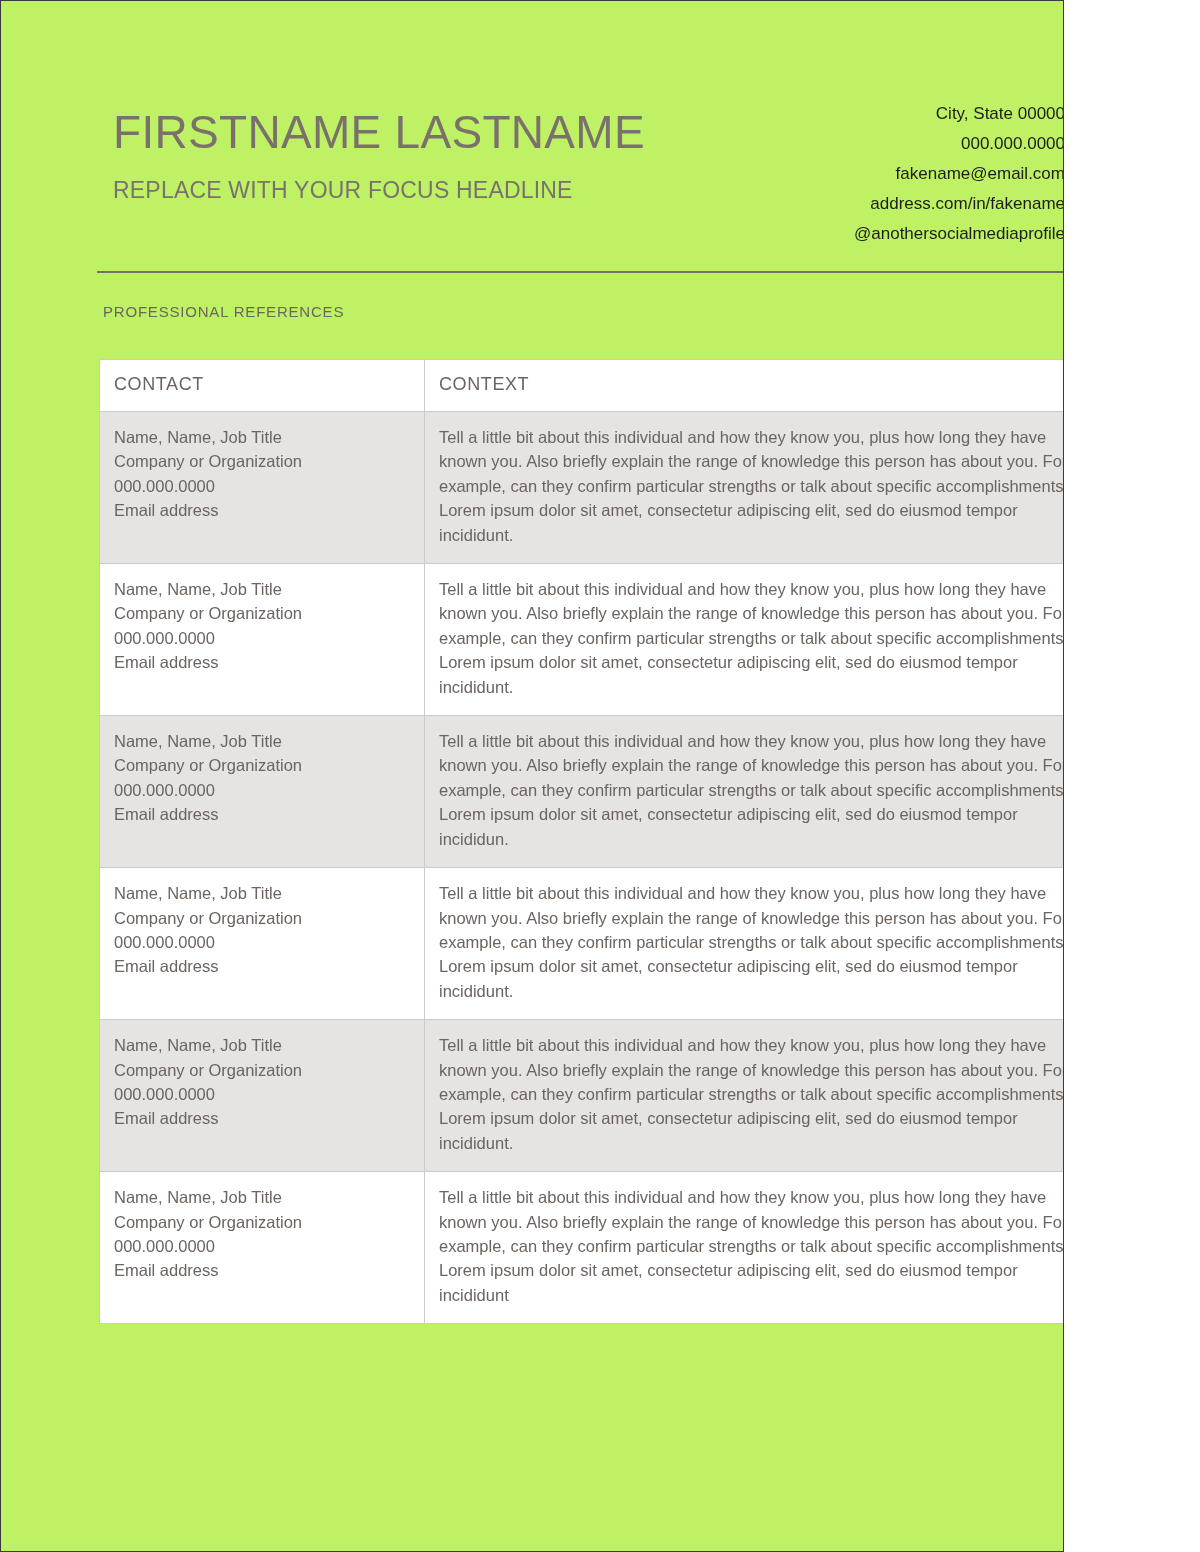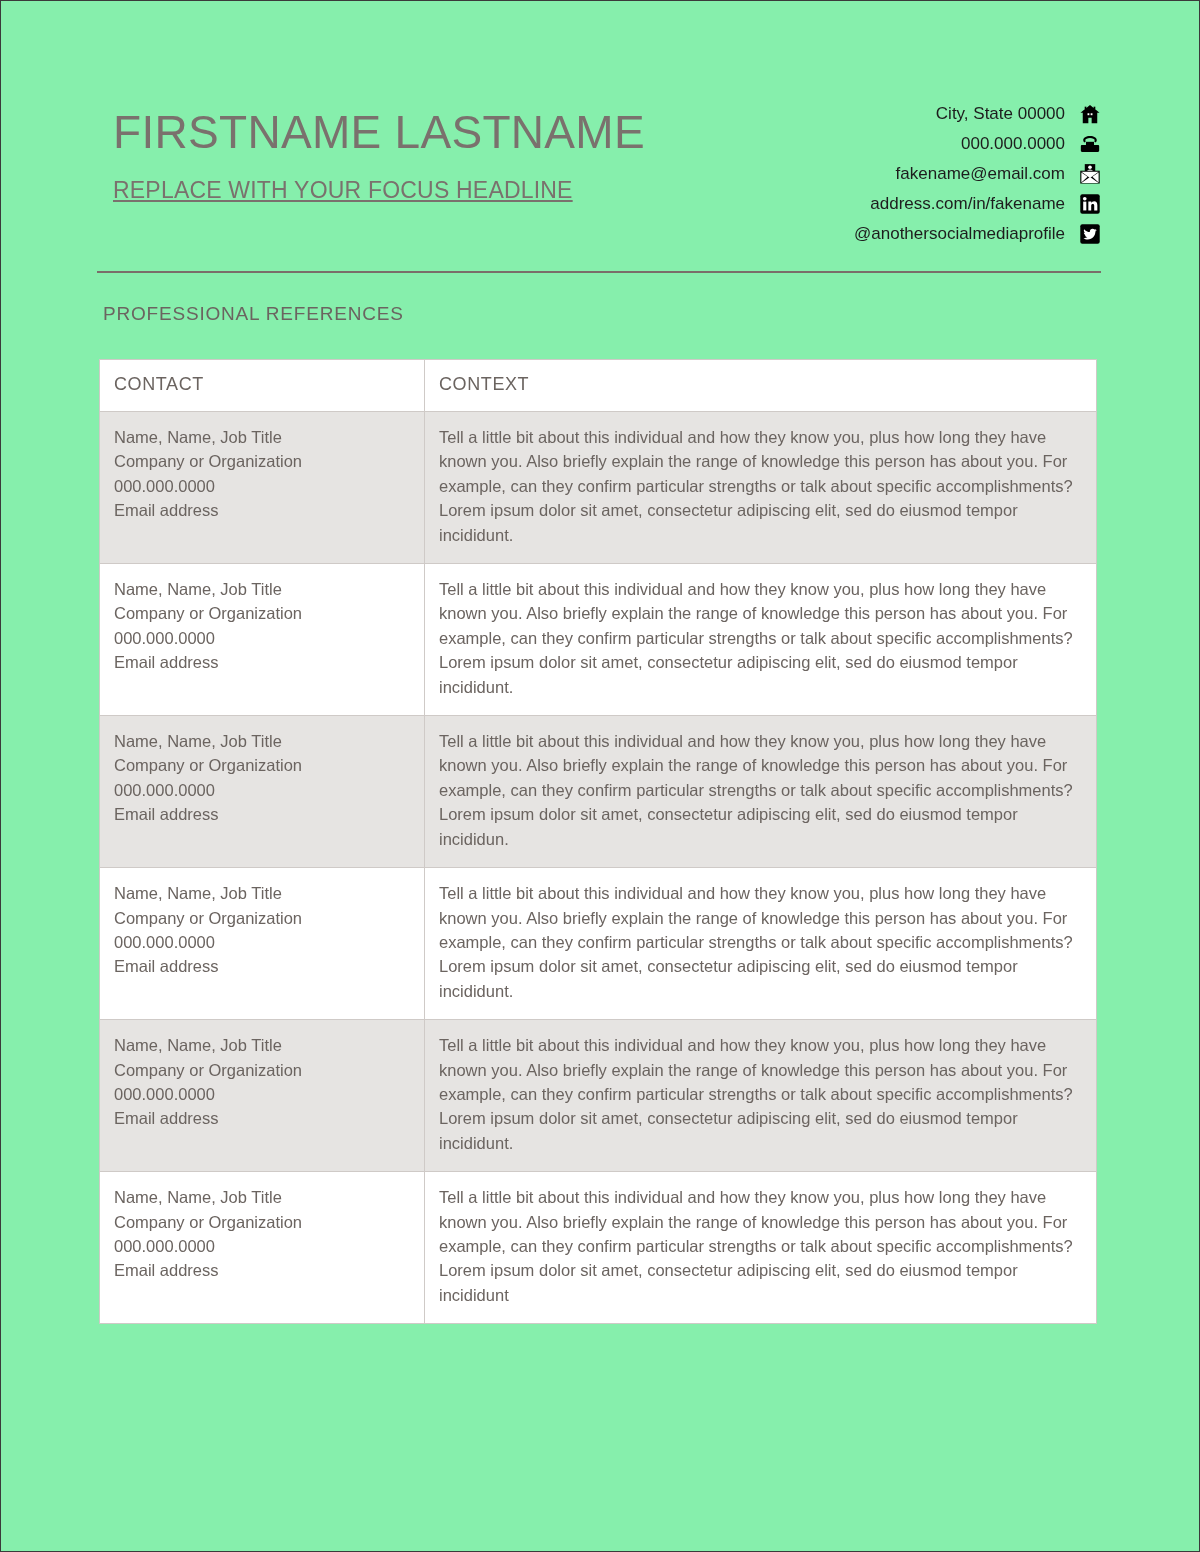--- a/index.html
+++ b/index.html
@@ -5,24 +5,24 @@
   html, body {
     margin: 0;
     padding: 0;
     background: #ffffff;
   }
   body {
     font-family: "Liberation Sans", sans-serif;
   }
   .page {
     position: relative;
-    width: 1200px;
+    width: 1064px;
     height: 1552px;
     box-sizing: border-box;
-    background: #86efac;
+    background: #bef264;
     border: 1px solid #3a3a3a;
     overflow: hidden;
   }
   .content {
     position: absolute;
     left: 96px;
     top: 0;
     width: 1004px;
   }
 
@@ -47,21 +47,20 @@
     white-space: nowrap;
   }
   .headline {
     margin-top: 24px;
     font-size: 23px;
     font-weight: 300;
     letter-spacing: 0.2px;
     color: #7a716d;
     line-height: 1;
     white-space: nowrap;
-    text-decoration: underline;
   }
 
   .contact-block {
     position: absolute;
     right: 0;
     top: 100px;
     display: flex;
     flex-direction: column;
     align-items: flex-end;
     gap: 4px;
@@ -97,21 +96,21 @@
     top: 270px;
     height: 2px;
     background: #7a6e69;
   }
 
   
   .section-title {
     position: absolute;
     left: 6px;
     top: 302px;
-    font-size: 19px;
+    font-size: 15px;
     font-weight: 400;
     letter-spacing: 0.8px;
     color: #6b6460;
     white-space: nowrap;
   }
 
   
   .ref-table {
     position: absolute;
     left: 2px;

